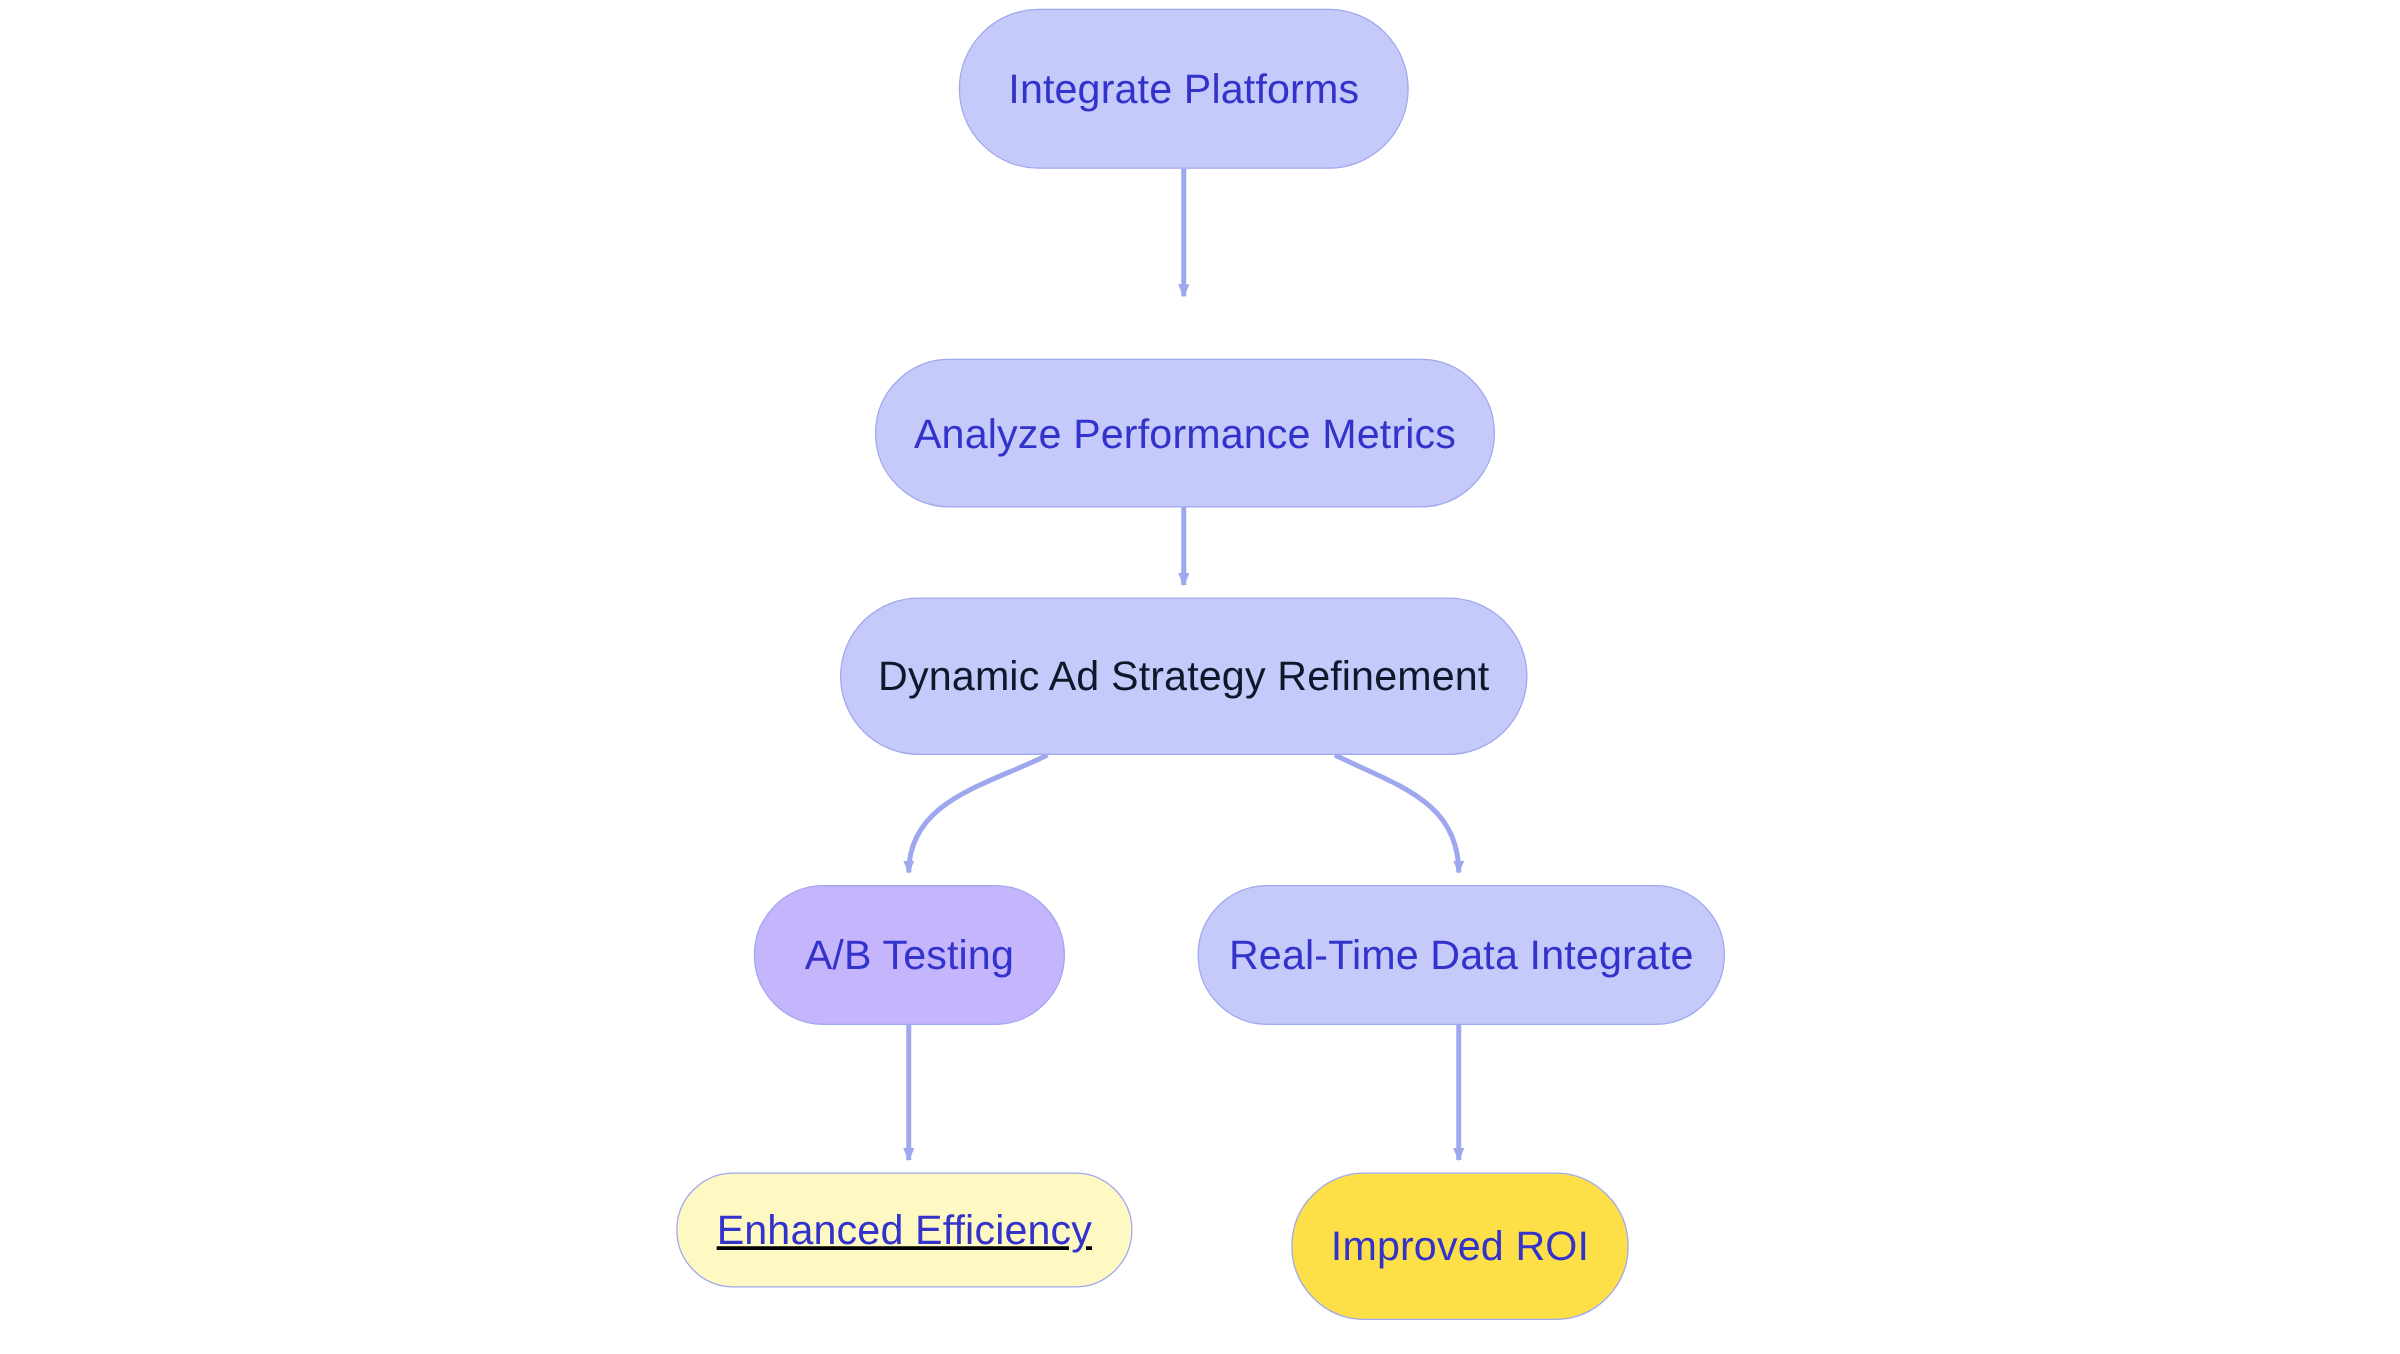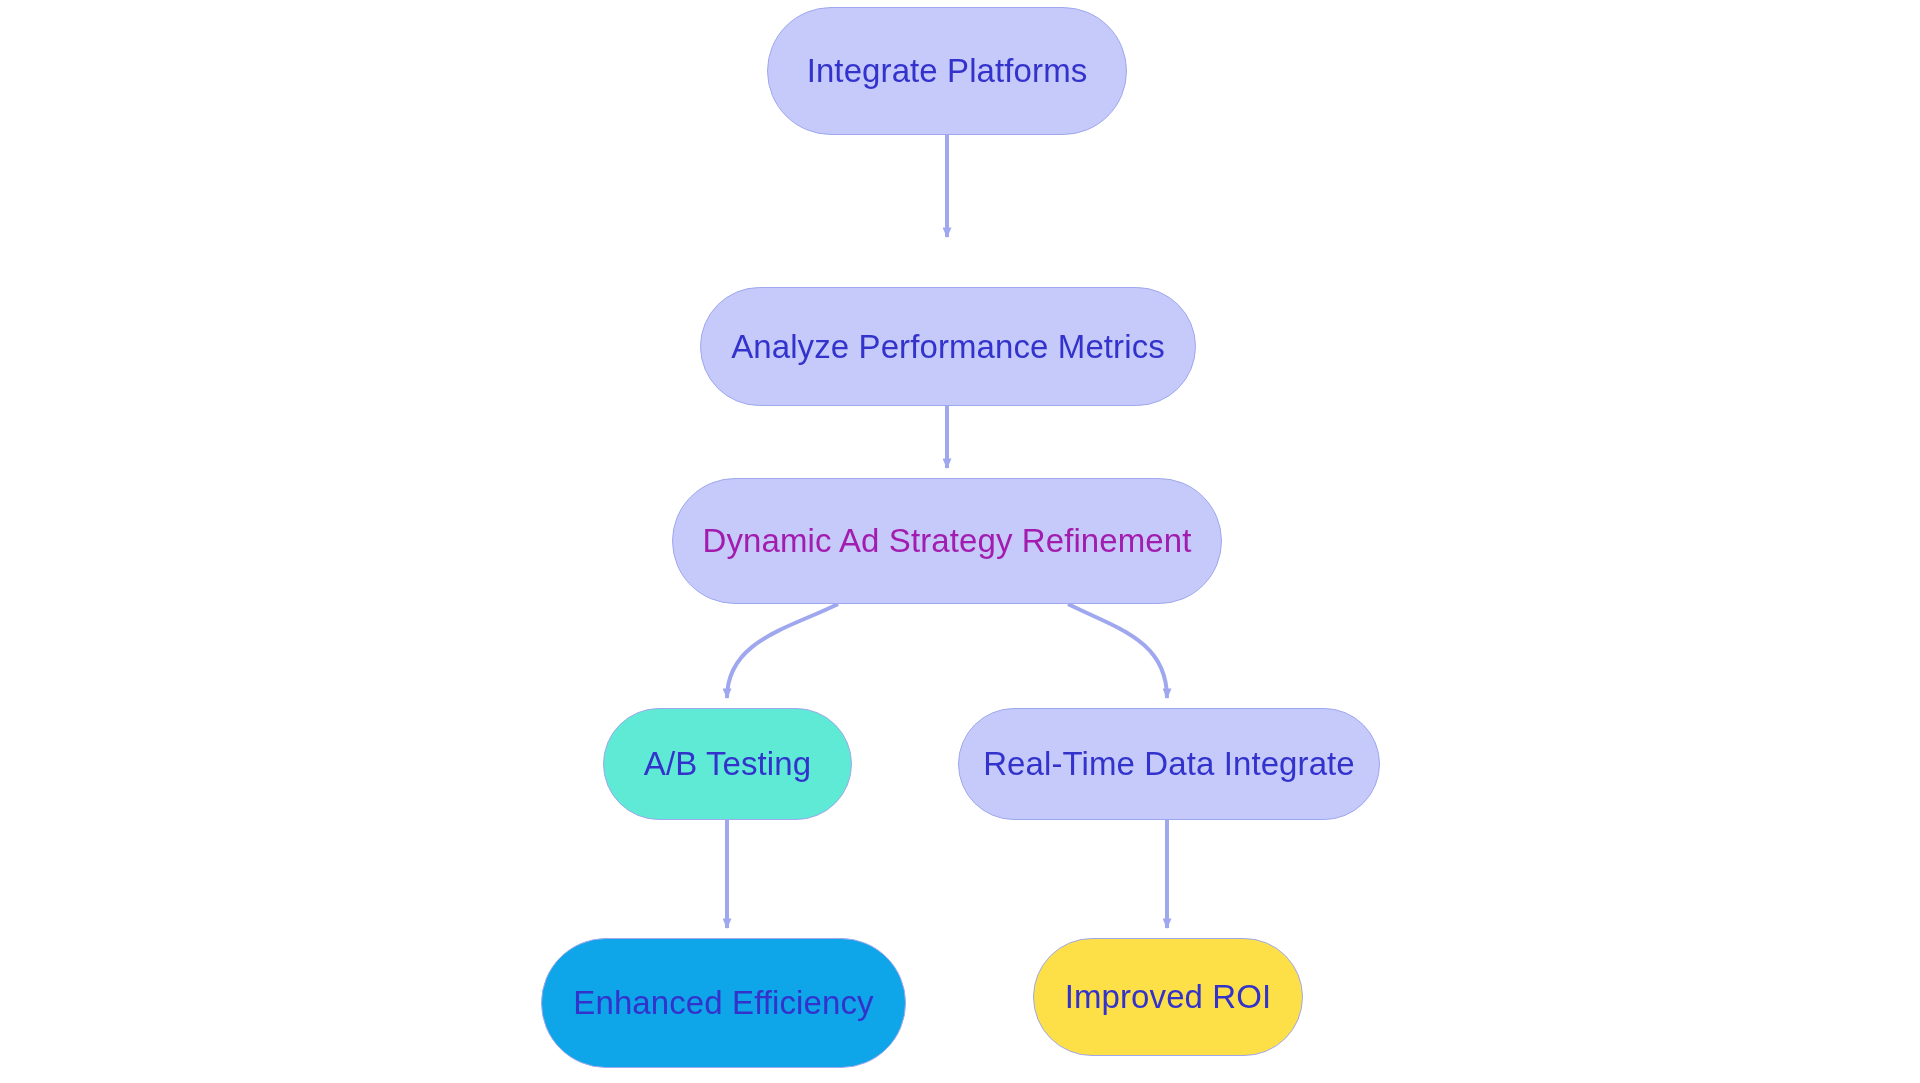--- a/index.html
+++ b/index.html
@@ -72,29 +72,29 @@
   </svg>
 
   <div id="node-layer">
       <div class="node" style="left: 767px; top: 7px; width: 360px; height: 128px; background: rgb(197, 202, 250); border-color: rgb(159, 168, 238);">
         <span class="node-label" style="color: rgb(51, 51, 204);">Integrate Platforms</span>
       </div>
       <div class="node" style="left: 700px; top: 247px; width: 496px; height: 119px; background: rgb(197, 202, 250); border-color: rgb(159, 168, 238); margin-top: 40px;">
         <span class="node-label" style="color: rgb(51, 51, 204);">Analyze Performance Metrics</span>
       </div>
       <div class="node" style="left: 672px; top: 478px; width: 550px; height: 126px; background: rgb(197, 202, 250); border-color: rgb(159, 168, 238);">
-        <span class="node-label" style="color: #a21caf;">Dynamic Ad Strategy Refinement</span>
+        <span class="node-label" style="color: #0f172a;">Dynamic Ad Strategy Refinement</span>
       </div>
-      <div class="node" style="left: 603px; top: 708px; width: 249px; height: 112px; background: #5eead4; border-color: rgb(159, 168, 238);">
+      <div class="node" style="left: 603px; top: 708px; width: 249px; height: 112px; background: #c4b5fd; border-color: rgb(159, 168, 238);">
         <span class="node-label" style="color: rgb(51, 51, 204);">A/B Testing</span>
       </div>
       <div class="node" style="left: 958px; top: 708px; width: 422px; height: 112px; background: rgb(197, 202, 250); border-color: rgb(159, 168, 238);">
         <span class="node-label" style="color: rgb(51, 51, 204);">Real-Time Data Integrate</span>
       </div>
-      <div class="node" style="left: 541px; top: 938px; width: 365px; height: 130px; background: #0ea5e9; border-color: rgb(159, 168, 238);">
+      <div class="node" style="left: 541px; top: 938px; width: 365px; height: 92px; background: #fef9c3; border-color: rgb(159, 168, 238); text-decoration: underline;">
         <span class="node-label" style="color: rgb(51, 51, 204);">Enhanced Efficiency</span>
       </div>
       <div class="node" style="left: 1033px; top: 938px; width: 270px; height: 118px; background: #fde047; border-color: rgb(159, 168, 238);">
         <span class="node-label" style="color: rgb(51, 51, 204);">Improved ROI</span>
       </div>
     </div>
 
 </div>
 
 </body></html>

